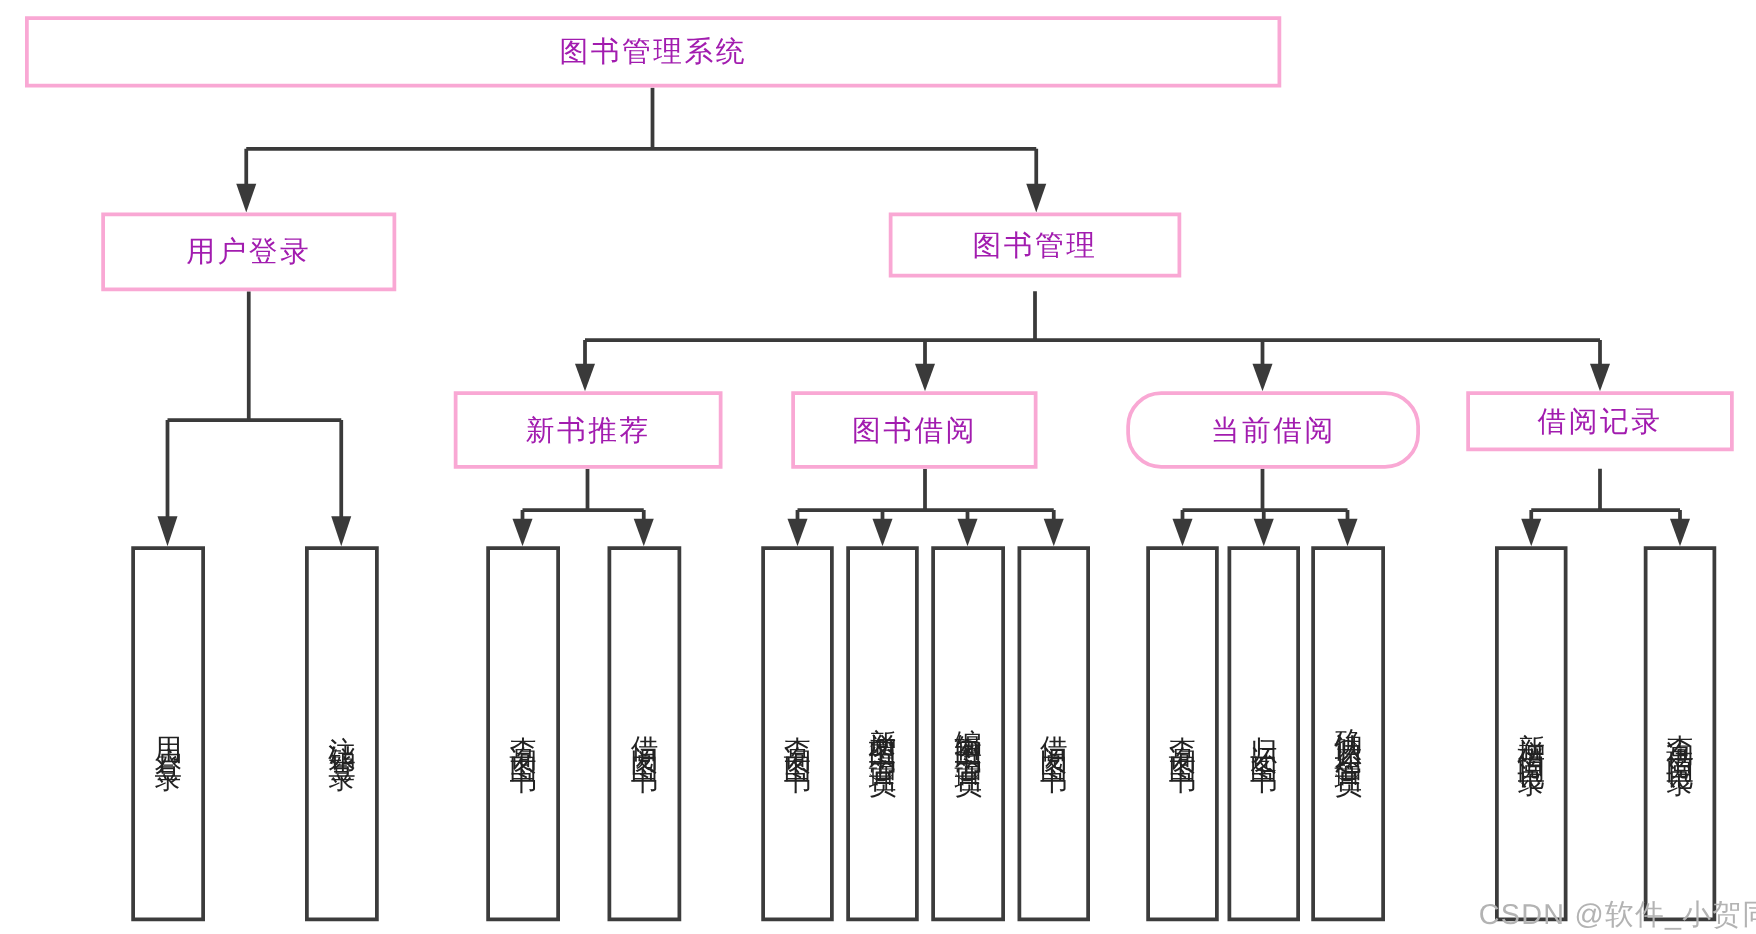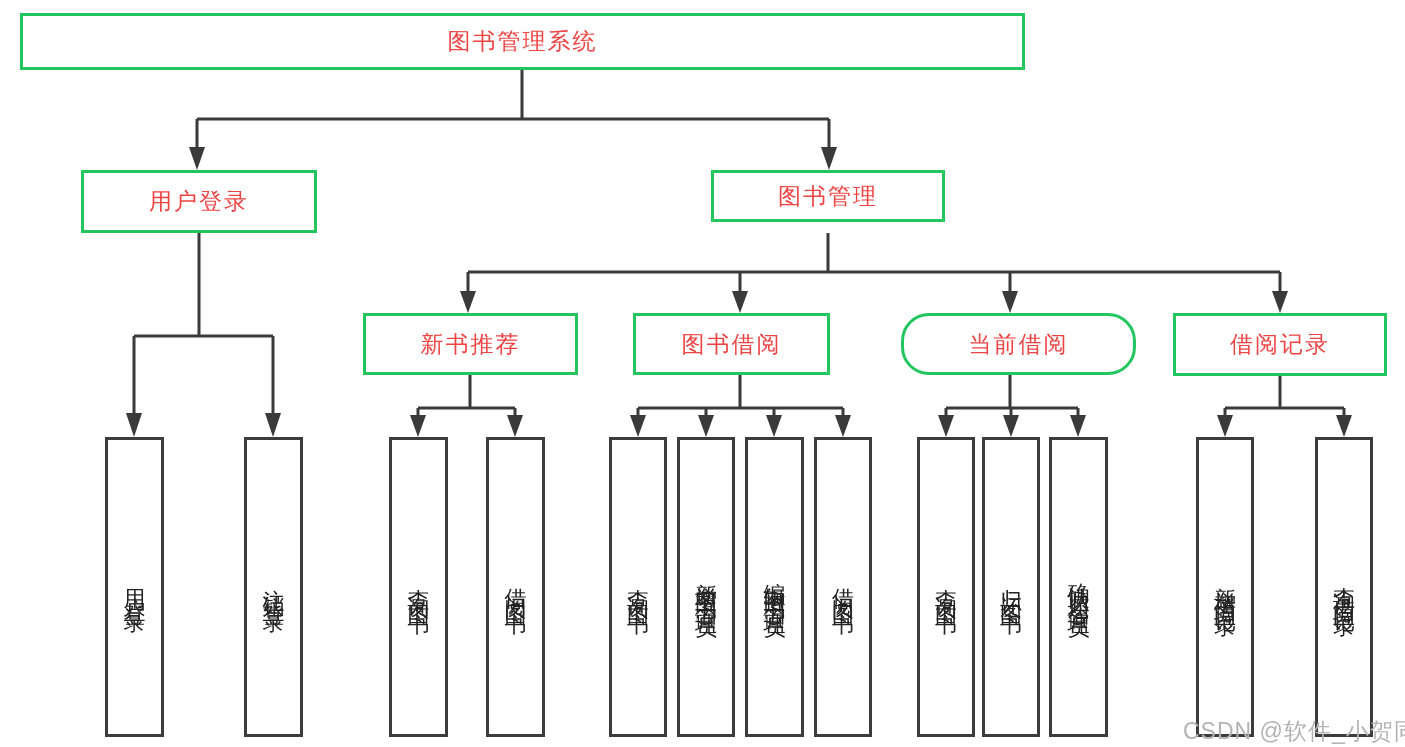--- a/index.html
+++ b/index.html
@@ -14,25 +14,25 @@
   svg.wires {
     position: absolute;
     left: 0; top: 0;
     width: 1405px; height: 747px;
     z-index: 1;
   }
   .node {
     position: absolute;
     box-sizing: border-box;
     background: #ffffff;
-    border: 3px solid #22c55e;
+    border: 3px solid #f9a8d4;
     display: flex;
     align-items: center;
     justify-content: center;
-    color: #ef4444;
+    color: #a21caf;
     font-size: 23px;
     letter-spacing: 2px;
     z-index: 2;
     white-space: nowrap;
   }
   .leaf {
     position: absolute;
     box-sizing: border-box;
     background: #ffffff;
     border: 3px solid #3c3c3c;
@@ -109,21 +109,21 @@
   </svg>
 
   <div class="node" style="left:20px; top:13px; width:1005px; height:57px;">图书管理系统</div>
 
   <div class="node" style="left:81px; top:170px; width:236px; height:63px;">用户登录</div>
   <div class="node" style="left:711px; top:170px; width:234px; height:52px;">图书管理</div>
 
   <div class="node" style="left:363px; top:313px; width:215px; height:62px;font-family:Liberation Serif, serif;">新书推荐</div>
   <div class="node" style="left:633px; top:313px; width:197px; height:62px;font-family:Liberation Serif, serif;">图书借阅</div>
   <div class="node" style="left:901px; top:313px; width:235px; height:62px;border-radius:28px;">当前借阅</div>
-  <div class="node" style="left:1173px; top:313px; width:214px; height:63px;">借阅记录</div>
+  <div class="node" style="left:1173px; top:313px; width:214px; height:48px;">借阅记录</div>
 
   <div class="leaf" style="left:105px; width:59px;">用户登录</div>
   <div class="leaf" style="left:244px; width:59px;">注销登录</div>
 
   <div class="leaf" style="left:389px; width:59px;">查询图书</div>
   <div class="leaf" style="left:486px; width:59px;">借阅图书</div>
 
   <div class="leaf" style="left:609px; width:58px;">查询图书</div>
   <div class="leaf" style="left:677px; width:58px; letter-spacing:5px;">新增图书（管理员）</div>
   <div class="leaf" style="left:745px; width:59px; letter-spacing:5px;">编辑图书（管理员）</div>

